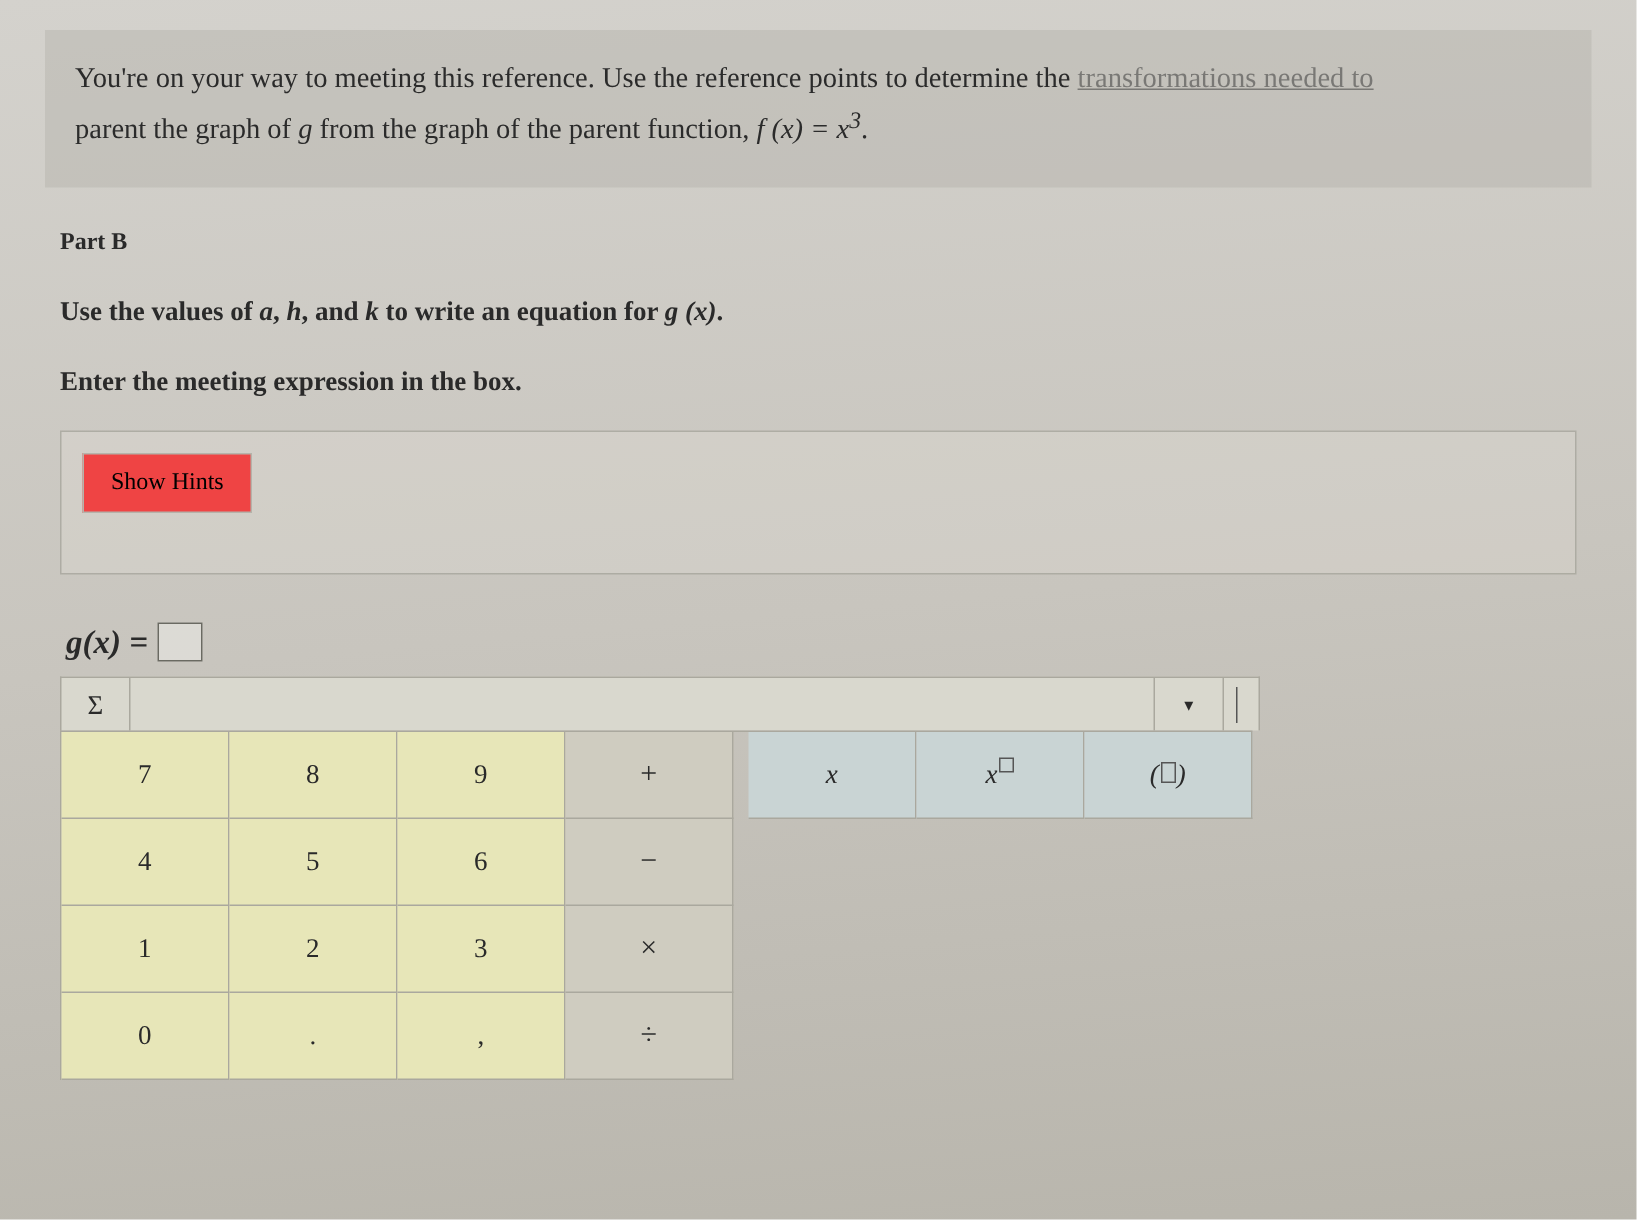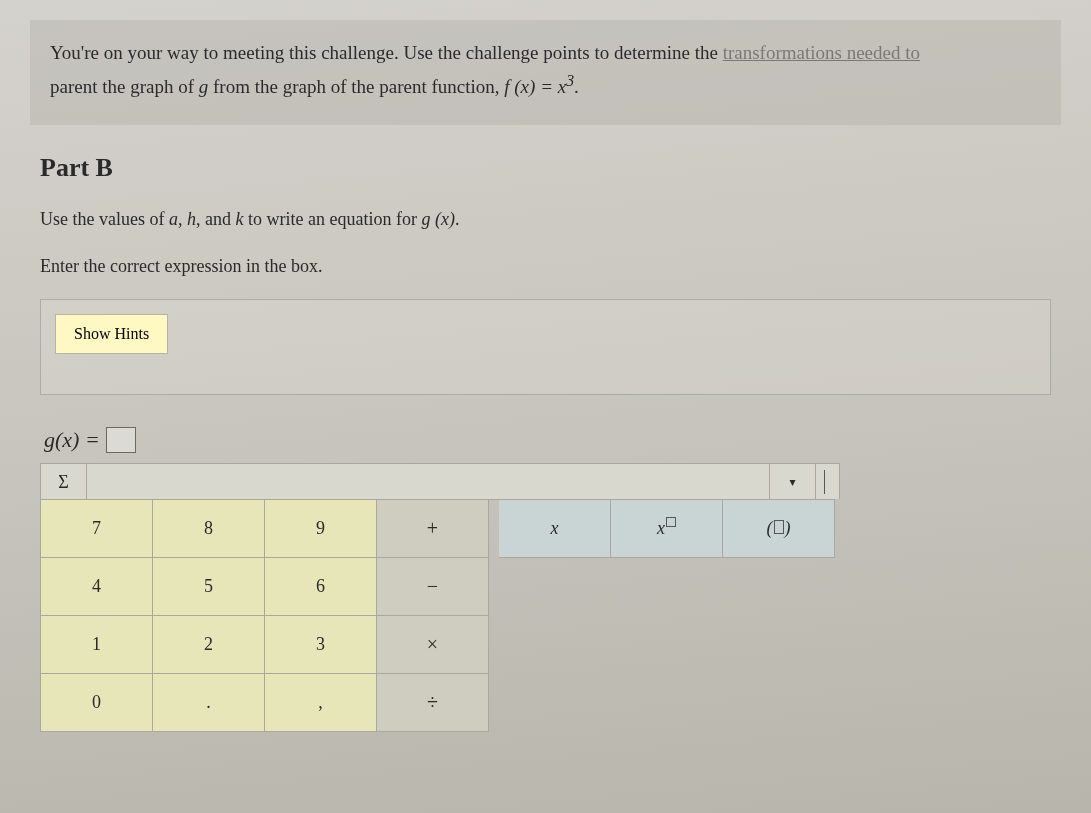--- a/index.html
+++ b/index.html
@@ -20,52 +20,54 @@
     background: rgba(180,178,170,0.45);
     padding: 18px 20px 22px 20px;
     margin: 0 -10px 28px -10px;
     font-size: 19px;
     line-height: 1.6;
     color: #2b2b2b;
   }
   .banner .fade { color: rgba(60,60,60,0.55); text-decoration: underline; }
   .part-title {
     font-weight: bold;
-    font-size: 26px;
+    font-size: 16px;
     margin-bottom: 22px;
   }
   .instr {
     font-size: 18px;
     margin-bottom: 18px;
     line-height: 1.6;
+    font-weight: bold;
   }
   .hints-container {
     border: 1px solid rgba(150,150,140,0.6);
     background: rgba(230,228,220,0.25);
     padding: 14px;
     margin-bottom: 32px;
     min-height: 96px;
   }
   .show-hints {
     display: inline-block;
-    background: #fef9c3;
+    background: #ef4444;
     border: 1px solid #b5b3aa;
     padding: 10px 18px;
     font-size: 16px;
     font-family: inherit;
     cursor: pointer;
   }
   .gx {
     font-size: 22px;
     margin: 0 0 10px 4px;
     display: flex;
     align-items: center;
     gap: 6px;
     font-style: italic;
     font-family: 'Times New Roman', serif;
+    font-weight: bold;
   }
   .gx-box {
     display: inline-block;
     width: 30px;
     height: 26px;
     border: 1.5px solid #6a6a62;
     background: rgba(240,240,235,0.5);
   }
   .editor {
     width: 800px;
@@ -155,31 +157,31 @@
     margin: 0 1px;
   }
   .ital { font-style: italic; }
 </style>
 </head>
 <body>
 
 <div class="page">
 
   <div class="banner">
-    <span>You're on your way to meeting this challenge. Use the challenge points to determine the </span><span class="fade">transformations needed to</span><br>
+    <span>You're on your way to meeting this reference. Use the reference points to determine the </span><span class="fade">transformations needed to</span><br>
     <span>parent the graph of </span><span class="ital">g</span><span> from the graph of the parent function, </span><span class="ital">f (x) = x</span><sup class="ital">3</sup><span>.</span>
   </div>
 
   <div class="part-title">Part B</div>
 
   <div class="instr">
     <span>Use the values of </span><span class="ital">a</span><span>, </span><span class="ital">h</span><span>, and </span><span class="ital">k</span><span> to write an equation for </span><span class="ital">g (x)</span><span>.</span>
   </div>
 
-  <div class="instr">Enter the correct expression in the box.</div>
+  <div class="instr">Enter the meeting expression in the box.</div>
 
   <div class="hints-container">
     <button class="show-hints">Show Hints</button>
   </div>
 
   <div class="gx">
     <span>g(x) =</span>
     <span class="gx-box"></span>
   </div>
 

